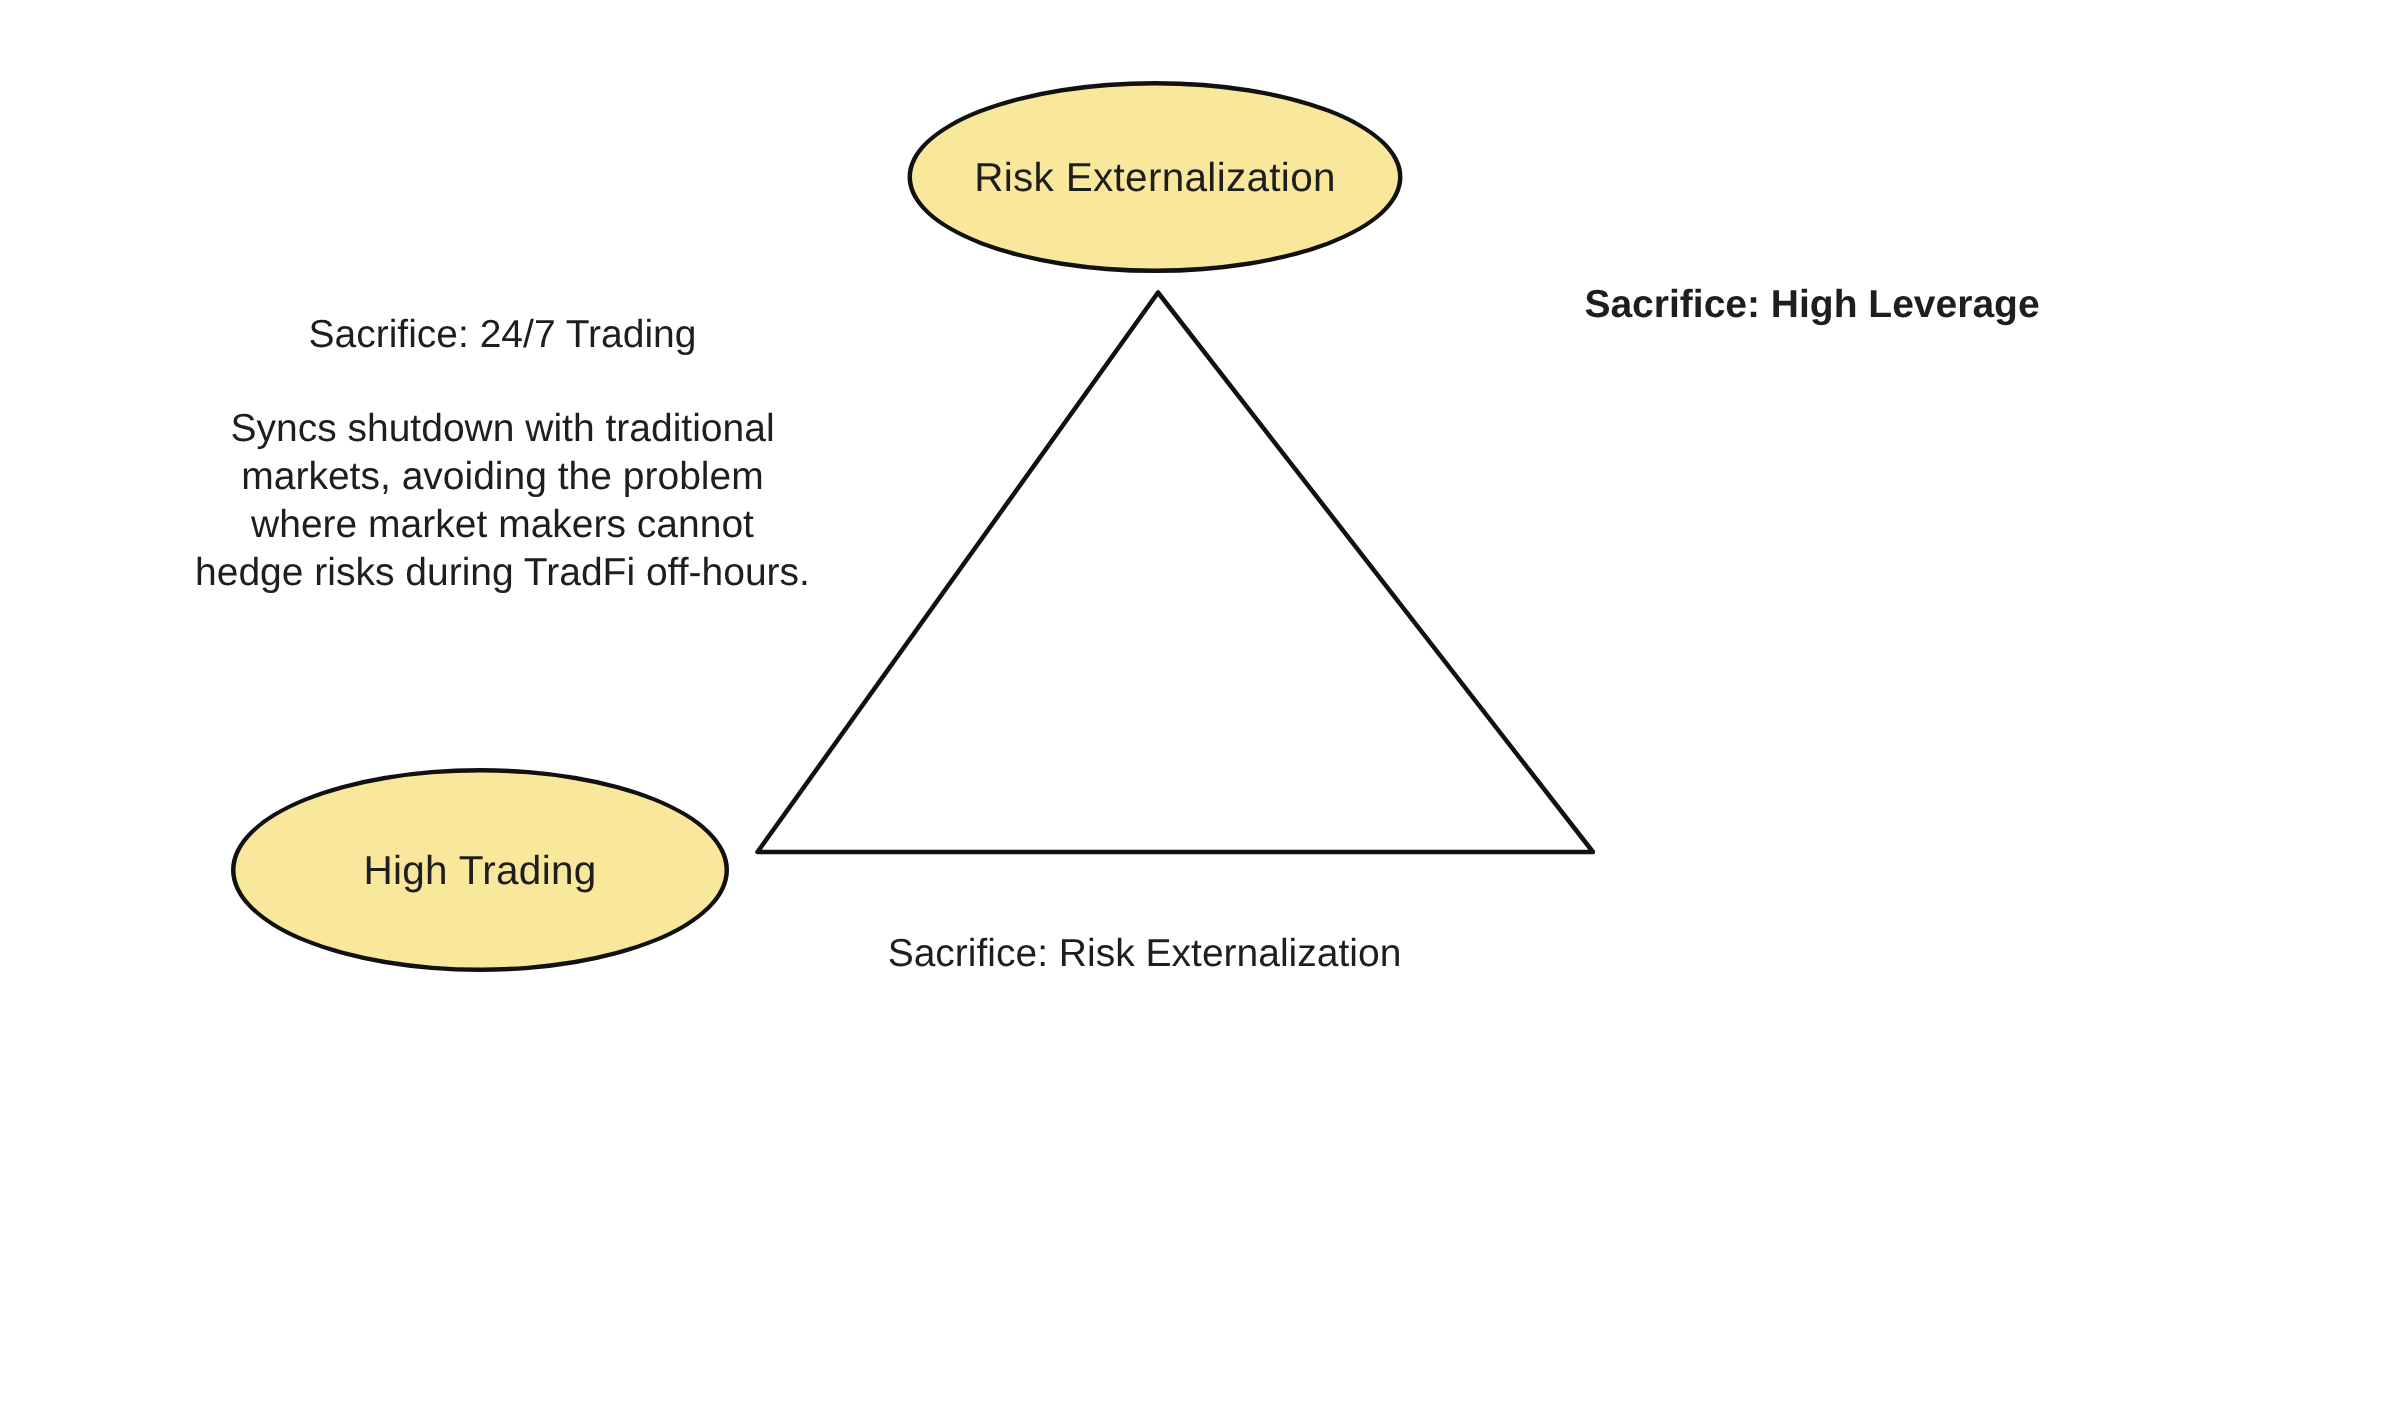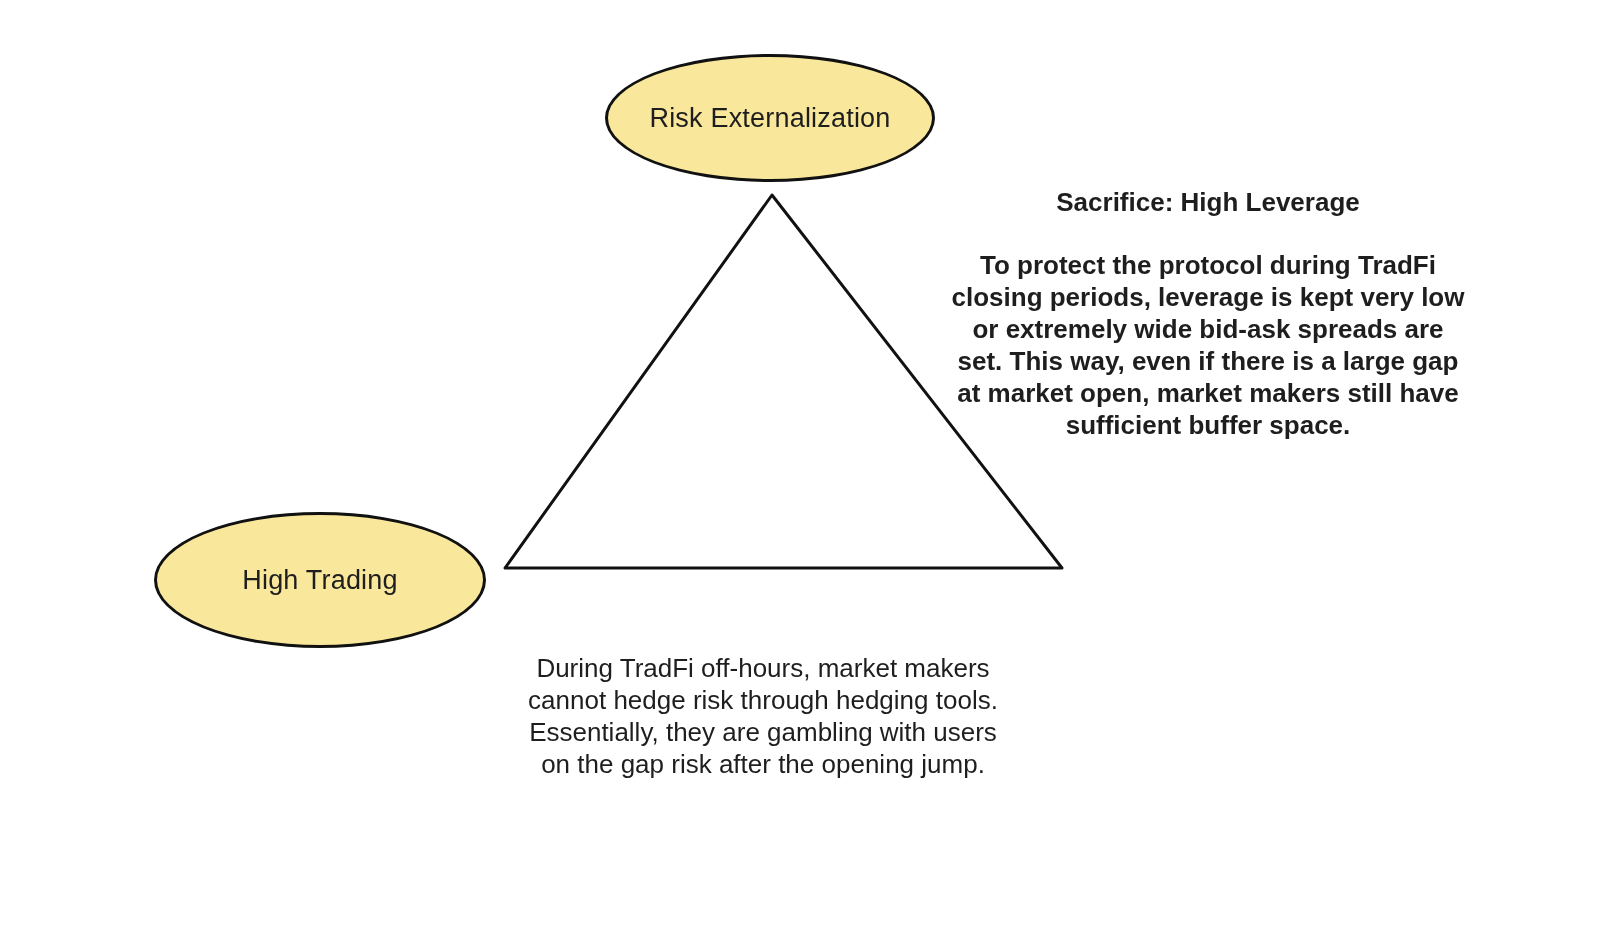--- a/index.html
+++ b/index.html
@@ -70,31 +70,29 @@
 
   <div class="node node-top">
     <span class="node-label">Risk Externalization</span>
   </div>
 
   <div class="node node-bl">
     <span class="node-label">High Trading</span>
   </div>
 
 
+  <div class="annotation annotation-left">
+    <div class="annotation-title">Sacrifice: 24/7 Trading</div>
+    <div class="annotation-body">Syncs shutdown with traditional
+markets, avoiding the problem
+where market makers cannot
+hedge risks during TradFi off-hours.</div>
+  </div>
 
   <div class="annotation annotation-right">
     <div class="annotation-title">Sacrifice: High Leverage</div>
-    <div class="annotation-body">To protect the protocol during TradFi
-closing periods, leverage is kept very low
-or extremely wide bid-ask spreads are
-set. This way, even if there is a large gap
-at market open, market makers still have
-sufficient buffer space.</div>
   </div>
 
   <div class="annotation annotation-bottom">
-    <div class="annotation-body">During TradFi off-hours, market makers
-cannot hedge risk through hedging tools.
-Essentially, they are gambling with users
-on the gap risk after the opening jump.</div>
+    <div class="annotation-title">Sacrifice: Risk Externalization</div>
   </div>
 
 </div>
 
 </body></html>

